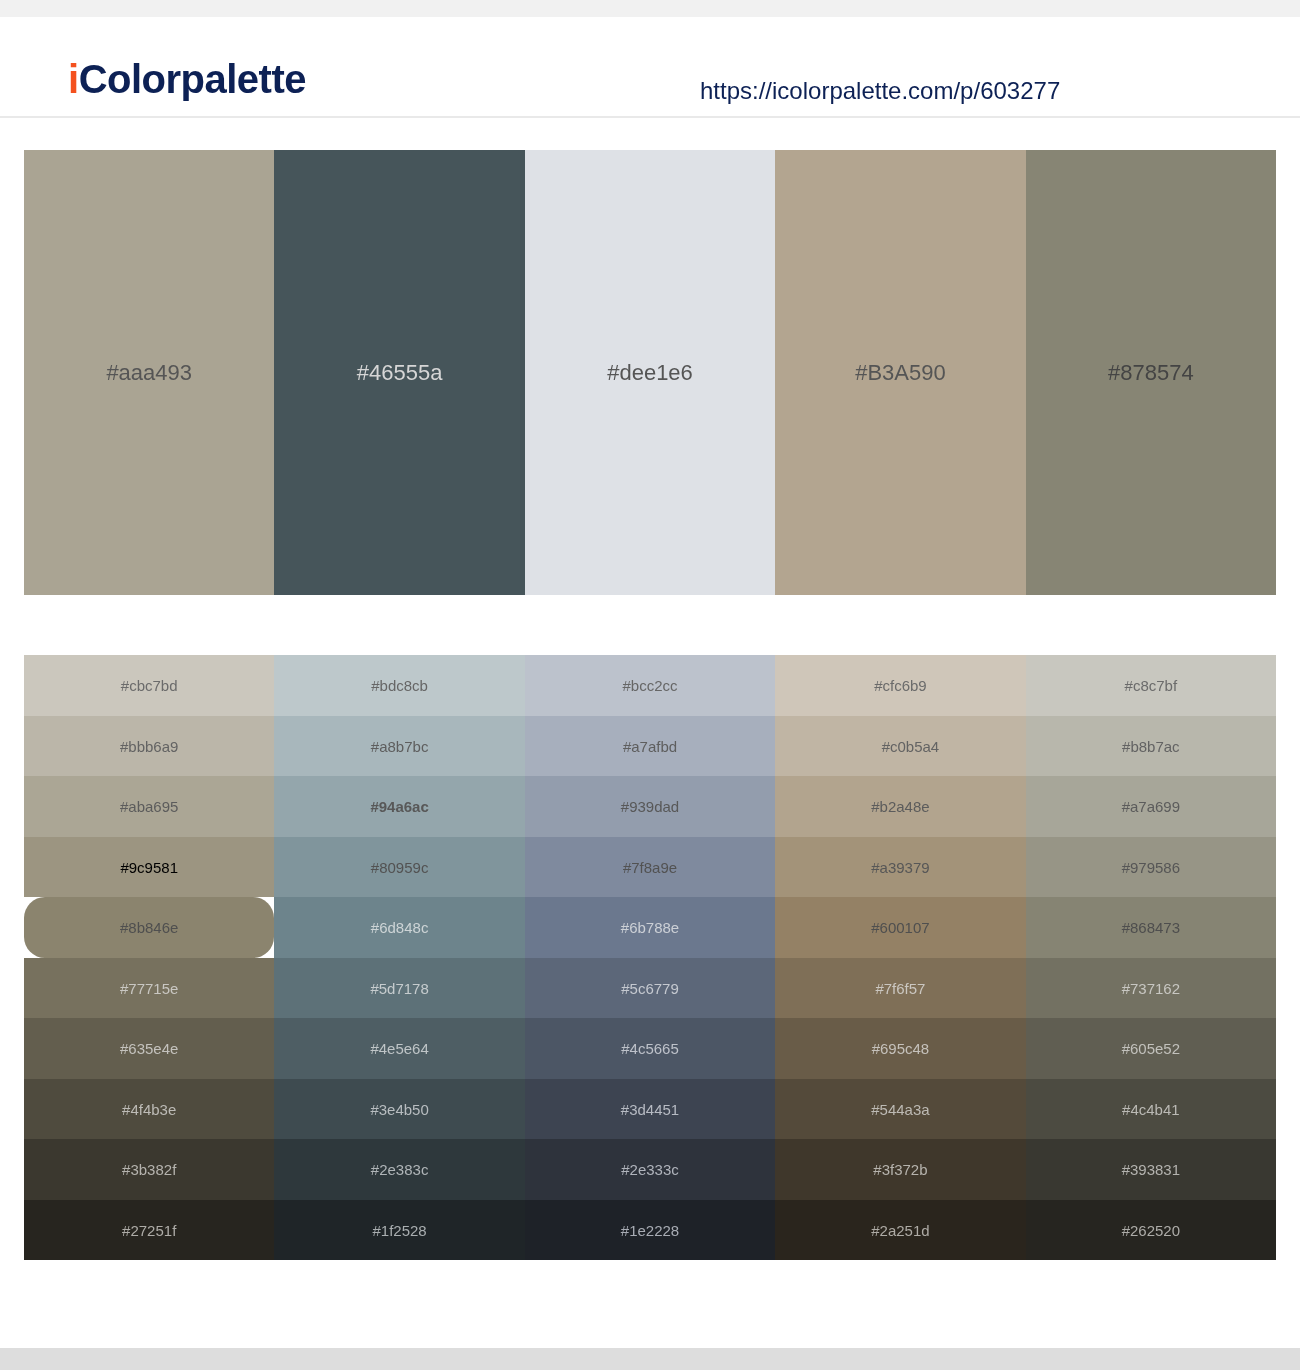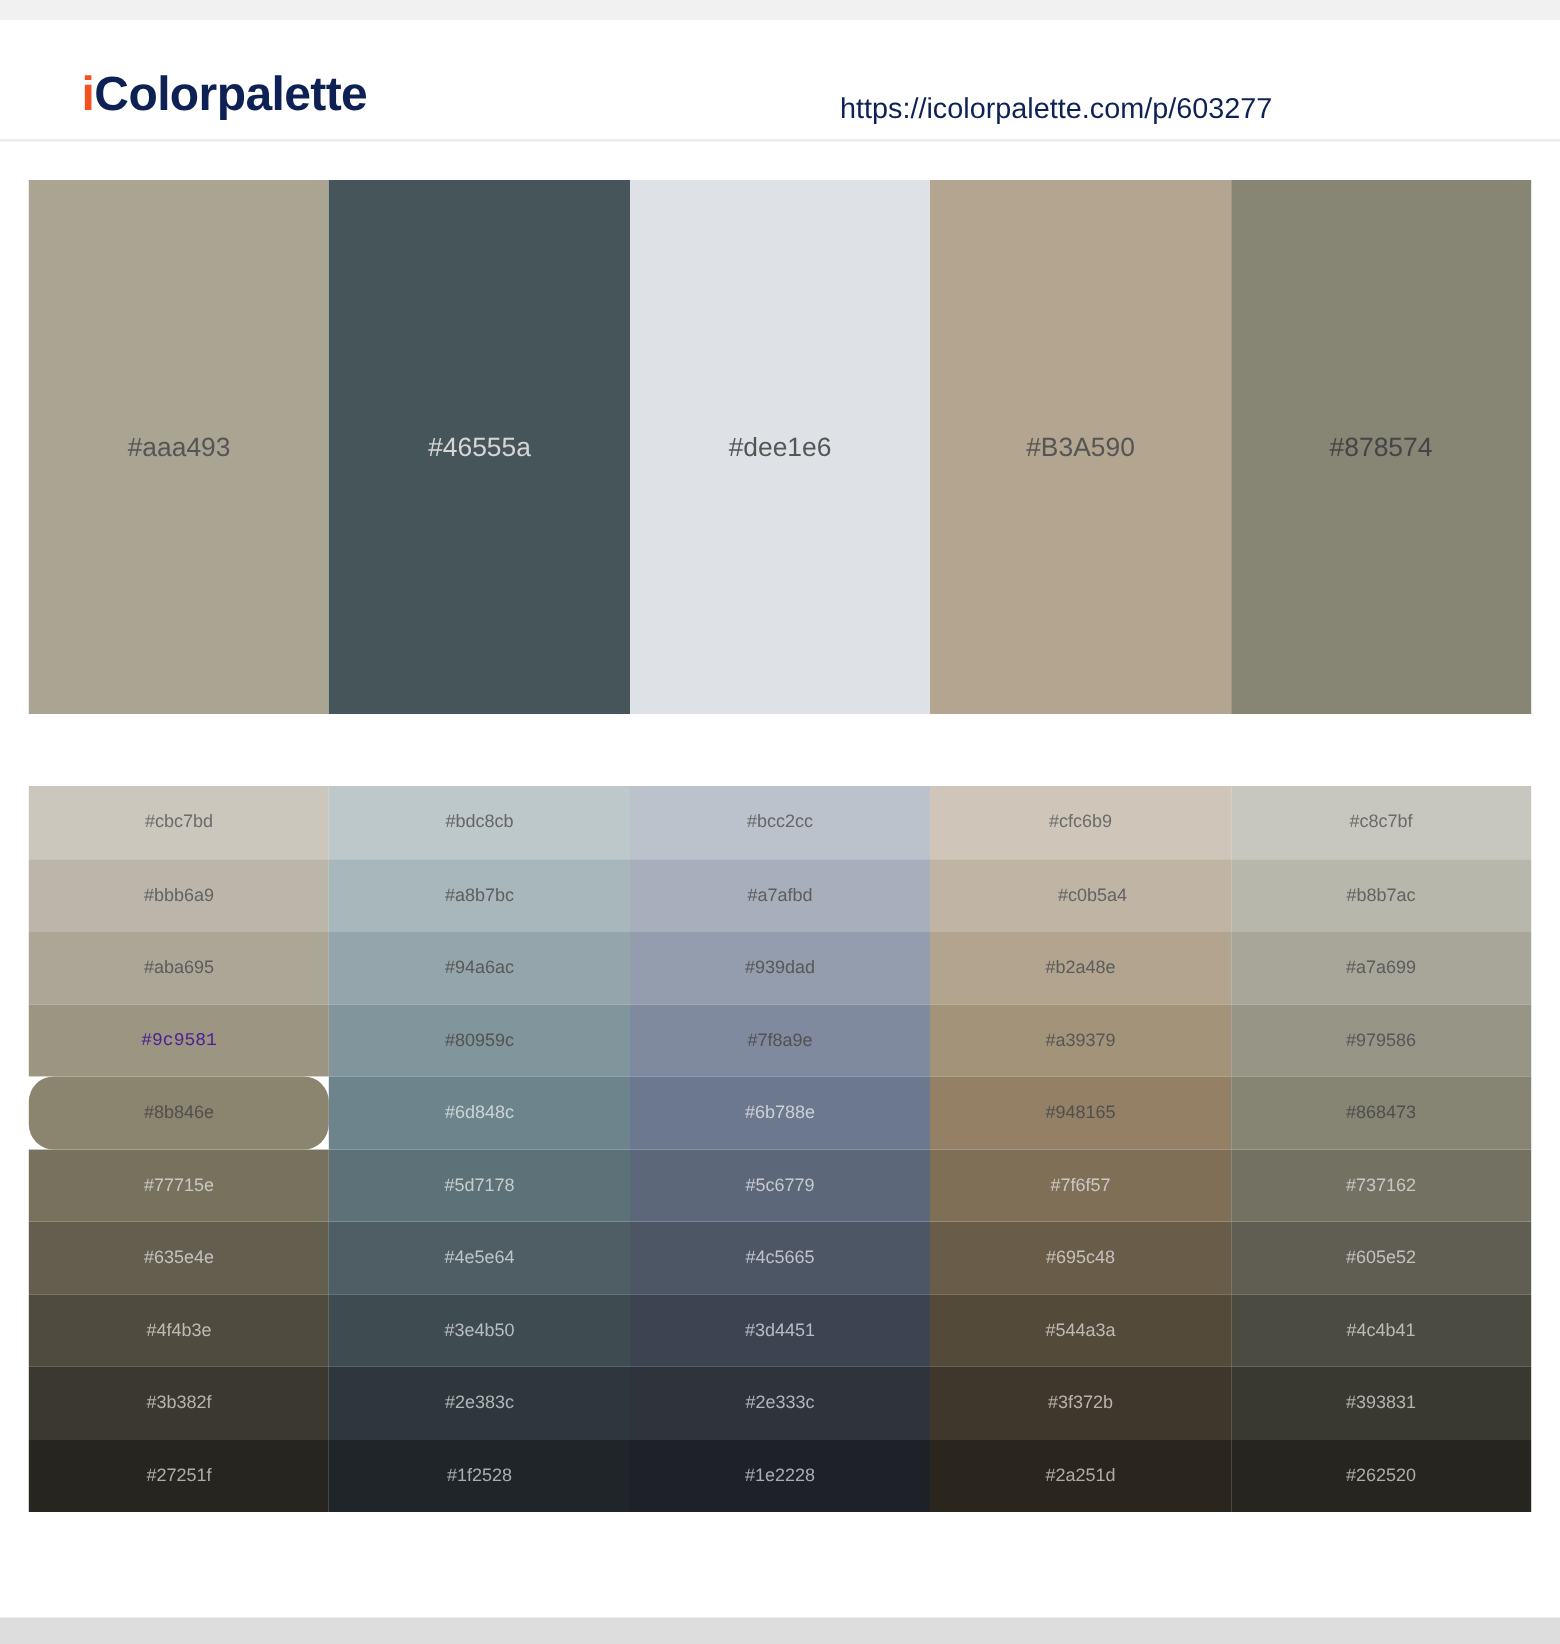--- a/index.html
+++ b/index.html
@@ -174,21 +174,21 @@
           <div class="shade-cell" style="background: rgb(203, 199, 189);">
             <div class="shade-label" style="color: rgb(107, 107, 107);">#cbc7bd</div>
           </div>
           <div class="shade-cell" style="background: rgb(187, 182, 169);">
             <div class="shade-label" style="color: rgb(99, 99, 99);">#bbb6a9</div>
           </div>
           <div class="shade-cell" style="background: rgb(171, 166, 149);">
             <div class="shade-label" style="color: rgb(92, 92, 92);">#aba695</div>
           </div>
           <div class="shade-cell" style="background: rgb(156, 149, 129);">
-            <div class="shade-label" style="color: #4c1d95; font-family: Liberation Mono, monospace;">#9c9581</div>
+            <div class="shade-label" style="color: #000000;">#9c9581</div>
           </div>
           <div class="shade-cell" style="background: rgb(139, 132, 110); border-radius: 21px;">
             <div class="shade-label" style="color: rgb(79, 79, 79);">#8b846e</div>
           </div>
           <div class="shade-cell" style="background: rgb(119, 113, 94);">
             <div class="shade-label" style="color: rgb(201, 199, 194);">#77715e</div>
           </div>
           <div class="shade-cell" style="background: rgb(99, 94, 78);">
             <div class="shade-label" style="color: rgb(196, 194, 189);">#635e4e</div>
           </div>
@@ -202,21 +202,21 @@
             <div class="shade-label" style="color: rgb(174, 172, 167);">#27251f</div>
           </div>
         </div>
         <div class="shade-col">
           <div class="shade-cell" style="background: rgb(189, 200, 203);">
             <div class="shade-label" style="color: rgb(102, 102, 102);">#bdc8cb</div>
           </div>
           <div class="shade-cell" style="background: rgb(168, 183, 188);">
             <div class="shade-label" style="color: rgb(94, 94, 94);">#a8b7bc</div>
           </div>
-          <div class="shade-cell" style="background: rgb(148, 166, 172);">
+          <div class="shade-cell" style="background: rgb(148, 166, 172); font-weight: bold;">
             <div class="shade-label" style="color: rgb(88, 88, 88);">#94a6ac</div>
           </div>
           <div class="shade-cell" style="background: rgb(128, 149, 156);">
             <div class="shade-label" style="color: rgb(82, 82, 82);">#80959c</div>
           </div>
           <div class="shade-cell" style="background: rgb(109, 132, 140);">
             <div class="shade-label" style="color: rgb(205, 212, 214);">#6d848c</div>
           </div>
           <div class="shade-cell" style="background: rgb(93, 113, 120);">
             <div class="shade-label" style="color: rgb(198, 204, 206);">#5d7178</div>
@@ -273,21 +273,21 @@
           <div class="shade-cell" style="background: rgb(192, 181, 164);">
             <div class="shade-label" style="color: rgb(99, 99, 99); margin-left: 20px;">#c0b5a4</div>
           </div>
           <div class="shade-cell" style="background: rgb(178, 164, 142);">
             <div class="shade-label" style="color: rgb(92, 92, 92);">#b2a48e</div>
           </div>
           <div class="shade-cell" style="background: rgb(163, 147, 121);">
             <div class="shade-label" style="color: rgb(87, 87, 87);">#a39379</div>
           </div>
           <div class="shade-cell" style="background: rgb(148, 129, 101);">
-            <div class="shade-label" style="color: rgb(79, 79, 79);">#948165</div>
+            <div class="shade-label" style="color: rgb(79, 79, 79);">#600107</div>
           </div>
           <div class="shade-cell" style="background: rgb(127, 111, 87);">
             <div class="shade-label" style="color: rgb(203, 199, 193);">#7f6f57</div>
           </div>
           <div class="shade-cell" style="background: rgb(105, 92, 72);">
             <div class="shade-label" style="color: rgb(197, 193, 187);">#695c48</div>
           </div>
           <div class="shade-cell" style="background: rgb(84, 74, 58);">
             <div class="shade-label" style="color: rgb(189, 186, 180);">#544a3a</div>
           </div>

